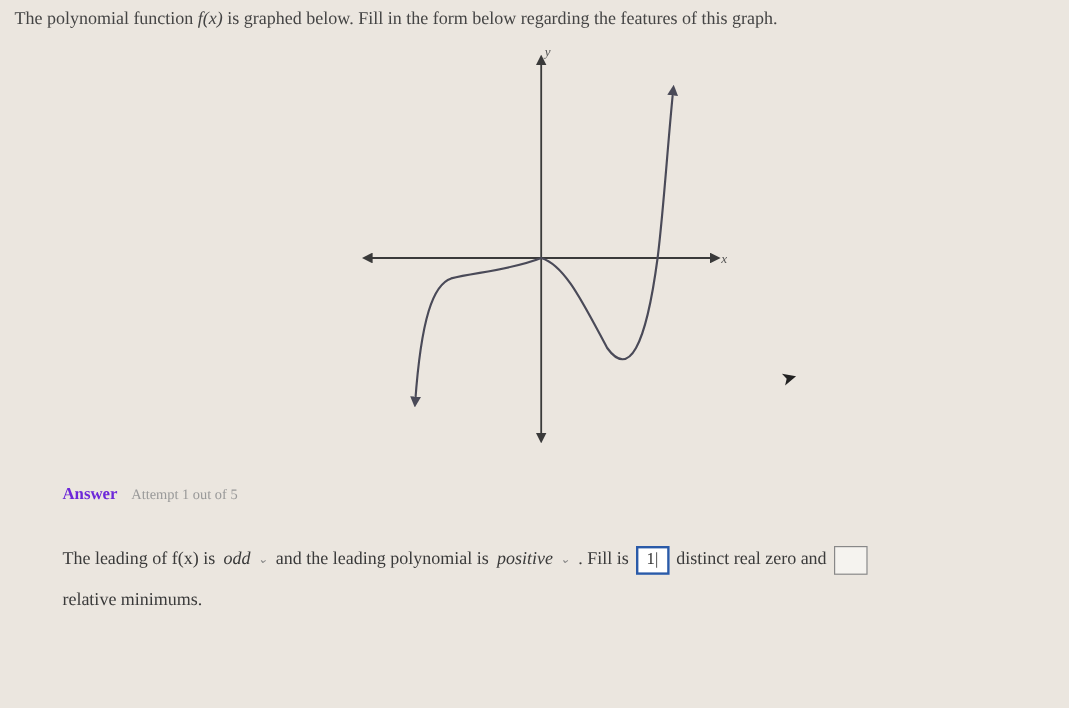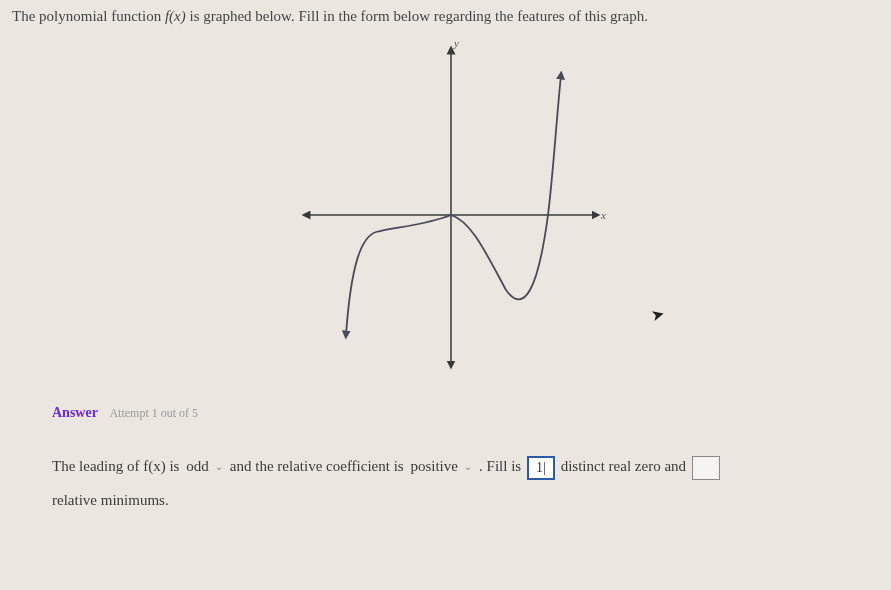--- a/index.html
+++ b/index.html
@@ -59,20 +59,21 @@
       color: #3a3a3a;
       line-height: 2.2;
     }
     .dropdown {
       display: inline-flex;
       align-items: center;
       gap: 6px;
       color: #3a3a3a;
       padding: 1px 3px;
       cursor: pointer;
+      font-style: italic;
     }
     .chevron {
       font-size: 10px;
       color: #888;
     }
     .input-box {
       display: inline-block;
       width: 28px;
       height: 24px;
       border: 2px solid #2a5aa8;
@@ -134,21 +135,21 @@
   <div class="answer-header">
     <span class="answer-label">Answer</span>
     <span class="attempt-text">Attempt 1 out of 5</span>
   </div>
   <div class="answer-line">
     <span>The leading of f(x) is </span>
     <span class="dropdown">
       <span>odd</span>
       <span class="chevron">⌄</span>
     </span>
-    <span> and the relative coefficient is </span>
+    <span> and the leading polynomial is </span>
     <span class="dropdown">
       <span>positive</span>
       <span class="chevron">⌄</span>
     </span>
     <span> . Fill is </span>
     <span class="input-box">1|</span>
     <span> distinct real zero and </span>
     <span class="input-box empty"></span>
     <br>
     <span>relative minimums.</span>

